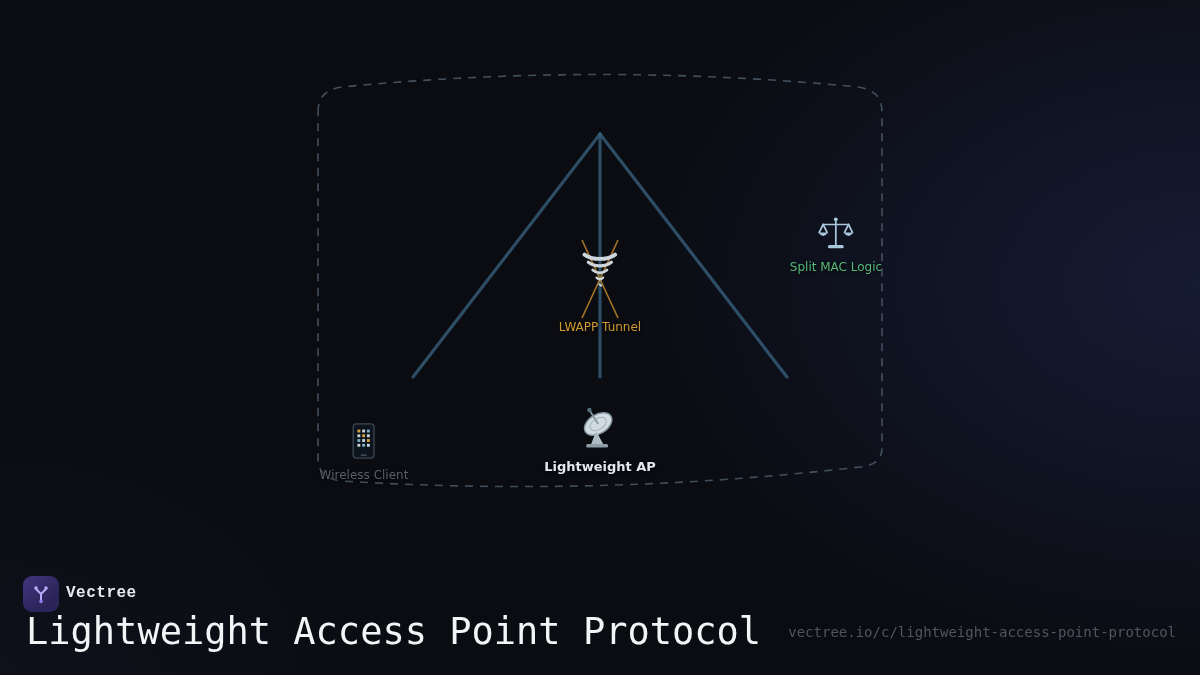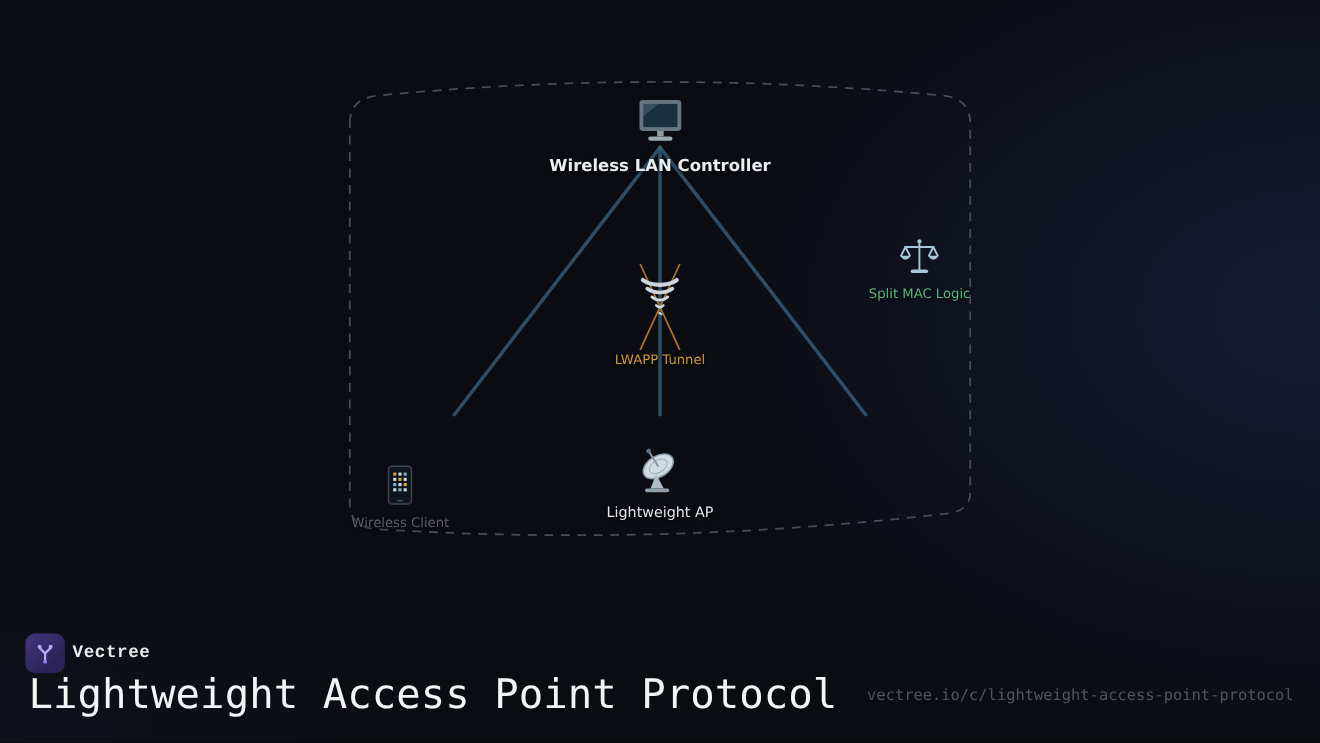--- a/index.html
+++ b/index.html
@@ -40,30 +40,20 @@
       <line x1="600" y1="134" x2="413" y2="377"></line>
       <line x1="600" y1="134" x2="600" y2="377"></line>
       <line x1="600" y1="134" x2="787" y2="377"></line>
     </g>
     <g stroke="#b97f2a" stroke-width="1.6" stroke-opacity="0.9">
       <line x1="582" y1="240" x2="618" y2="318"></line>
       <line x1="618" y1="240" x2="582" y2="318"></line>
     </g>
   </svg>
 
-  <div class="node" style="left:600px;top:86px;">
-    <svg width="48" height="48" viewBox="0 0 48 48">
-      <rect x="5" y="5" width="38" height="28" rx="3" fill="#66757f"></rect>
-      <rect x="8.5" y="8.5" width="31" height="21" fill="#17313f"></rect>
-      <polygon points="8.5,8.5 22,8.5 8.5,20" fill="rgba(200,225,235,0.18)"></polygon>
-      <rect x="21" y="33" width="6" height="5" fill="#8d9aa2"></rect>
-      <rect x="13" y="38" width="22" height="4" rx="2" fill="#9caab2"></rect>
-    </svg>
-    <span class="label lbl-controller">Wireless LAN Controller</span>
-  </div>
 
   <div class="node" style="left:600px;top:246px;gap:28px;">
     <svg width="46" height="46" viewBox="0 0 48 48">
       <g fill="none" stroke="#ccd6dc" stroke-linecap="round">
         <path d="M8 9 C16 15 32 15 40 9" stroke-width="4"></path>
         <path d="M12 17 C18.5 22 29.5 22 36 17" stroke-width="3.4"></path>
         <path d="M16.5 25 C21 29 27 29 31.5 25" stroke-width="2.8"></path>
         <path d="M20.5 33 C23 35.4 25 35.4 27.5 33" stroke-width="2.3"></path>
         <path d="M23.5 40 L25.5 41.4" stroke-width="2"></path>
       </g>
@@ -105,21 +95,21 @@
           <rect x="23.5" y="19" width="3" height="3" fill="#d9a23b"></rect>
         <rect x="13.5" y="24" width="3" height="3" fill="#cdd6dd"></rect>
           <rect x="18.5" y="24" width="3" height="3" fill="#7fb2c8"></rect>
           <rect x="23.5" y="24" width="3" height="3" fill="#cdd6dd"></rect>
       </g>
       <rect x="17" y="35" width="6" height="1.8" rx="0.9" fill="#3a4754"></rect>
     </svg>
     <span class="label lbl-client">Wireless Client</span>
   </div>
 
-  <div class="node" style="left:600px;top:404px;">
+  <div class="node" style="left:600px;top:404px;font-weight:bold;">
     <svg width="48" height="48" viewBox="0 0 48 48">
       <g transform="rotate(-32 22 20)">
         <ellipse cx="22" cy="20" rx="15" ry="9.5" fill="#d2dbe0" stroke="#8496a1" stroke-width="1.4"></ellipse>
         <ellipse cx="22" cy="20" rx="9" ry="5.5" fill="none" stroke="#9fb0ba" stroke-width="1"></ellipse>
         <line x1="22" y1="20" x2="22" y2="4" stroke="#8496a1" stroke-width="1.8"></line>
         <circle cx="22" cy="3.5" r="2.2" fill="#57707e"></circle>
       </g>
       <path d="M20 27 L27 40 L15 40 Z" fill="#aebcc4"></path>
       <rect x="10" y="40" width="22" height="3.5" rx="1.6" fill="#8e9da6"></rect>
     </svg>

